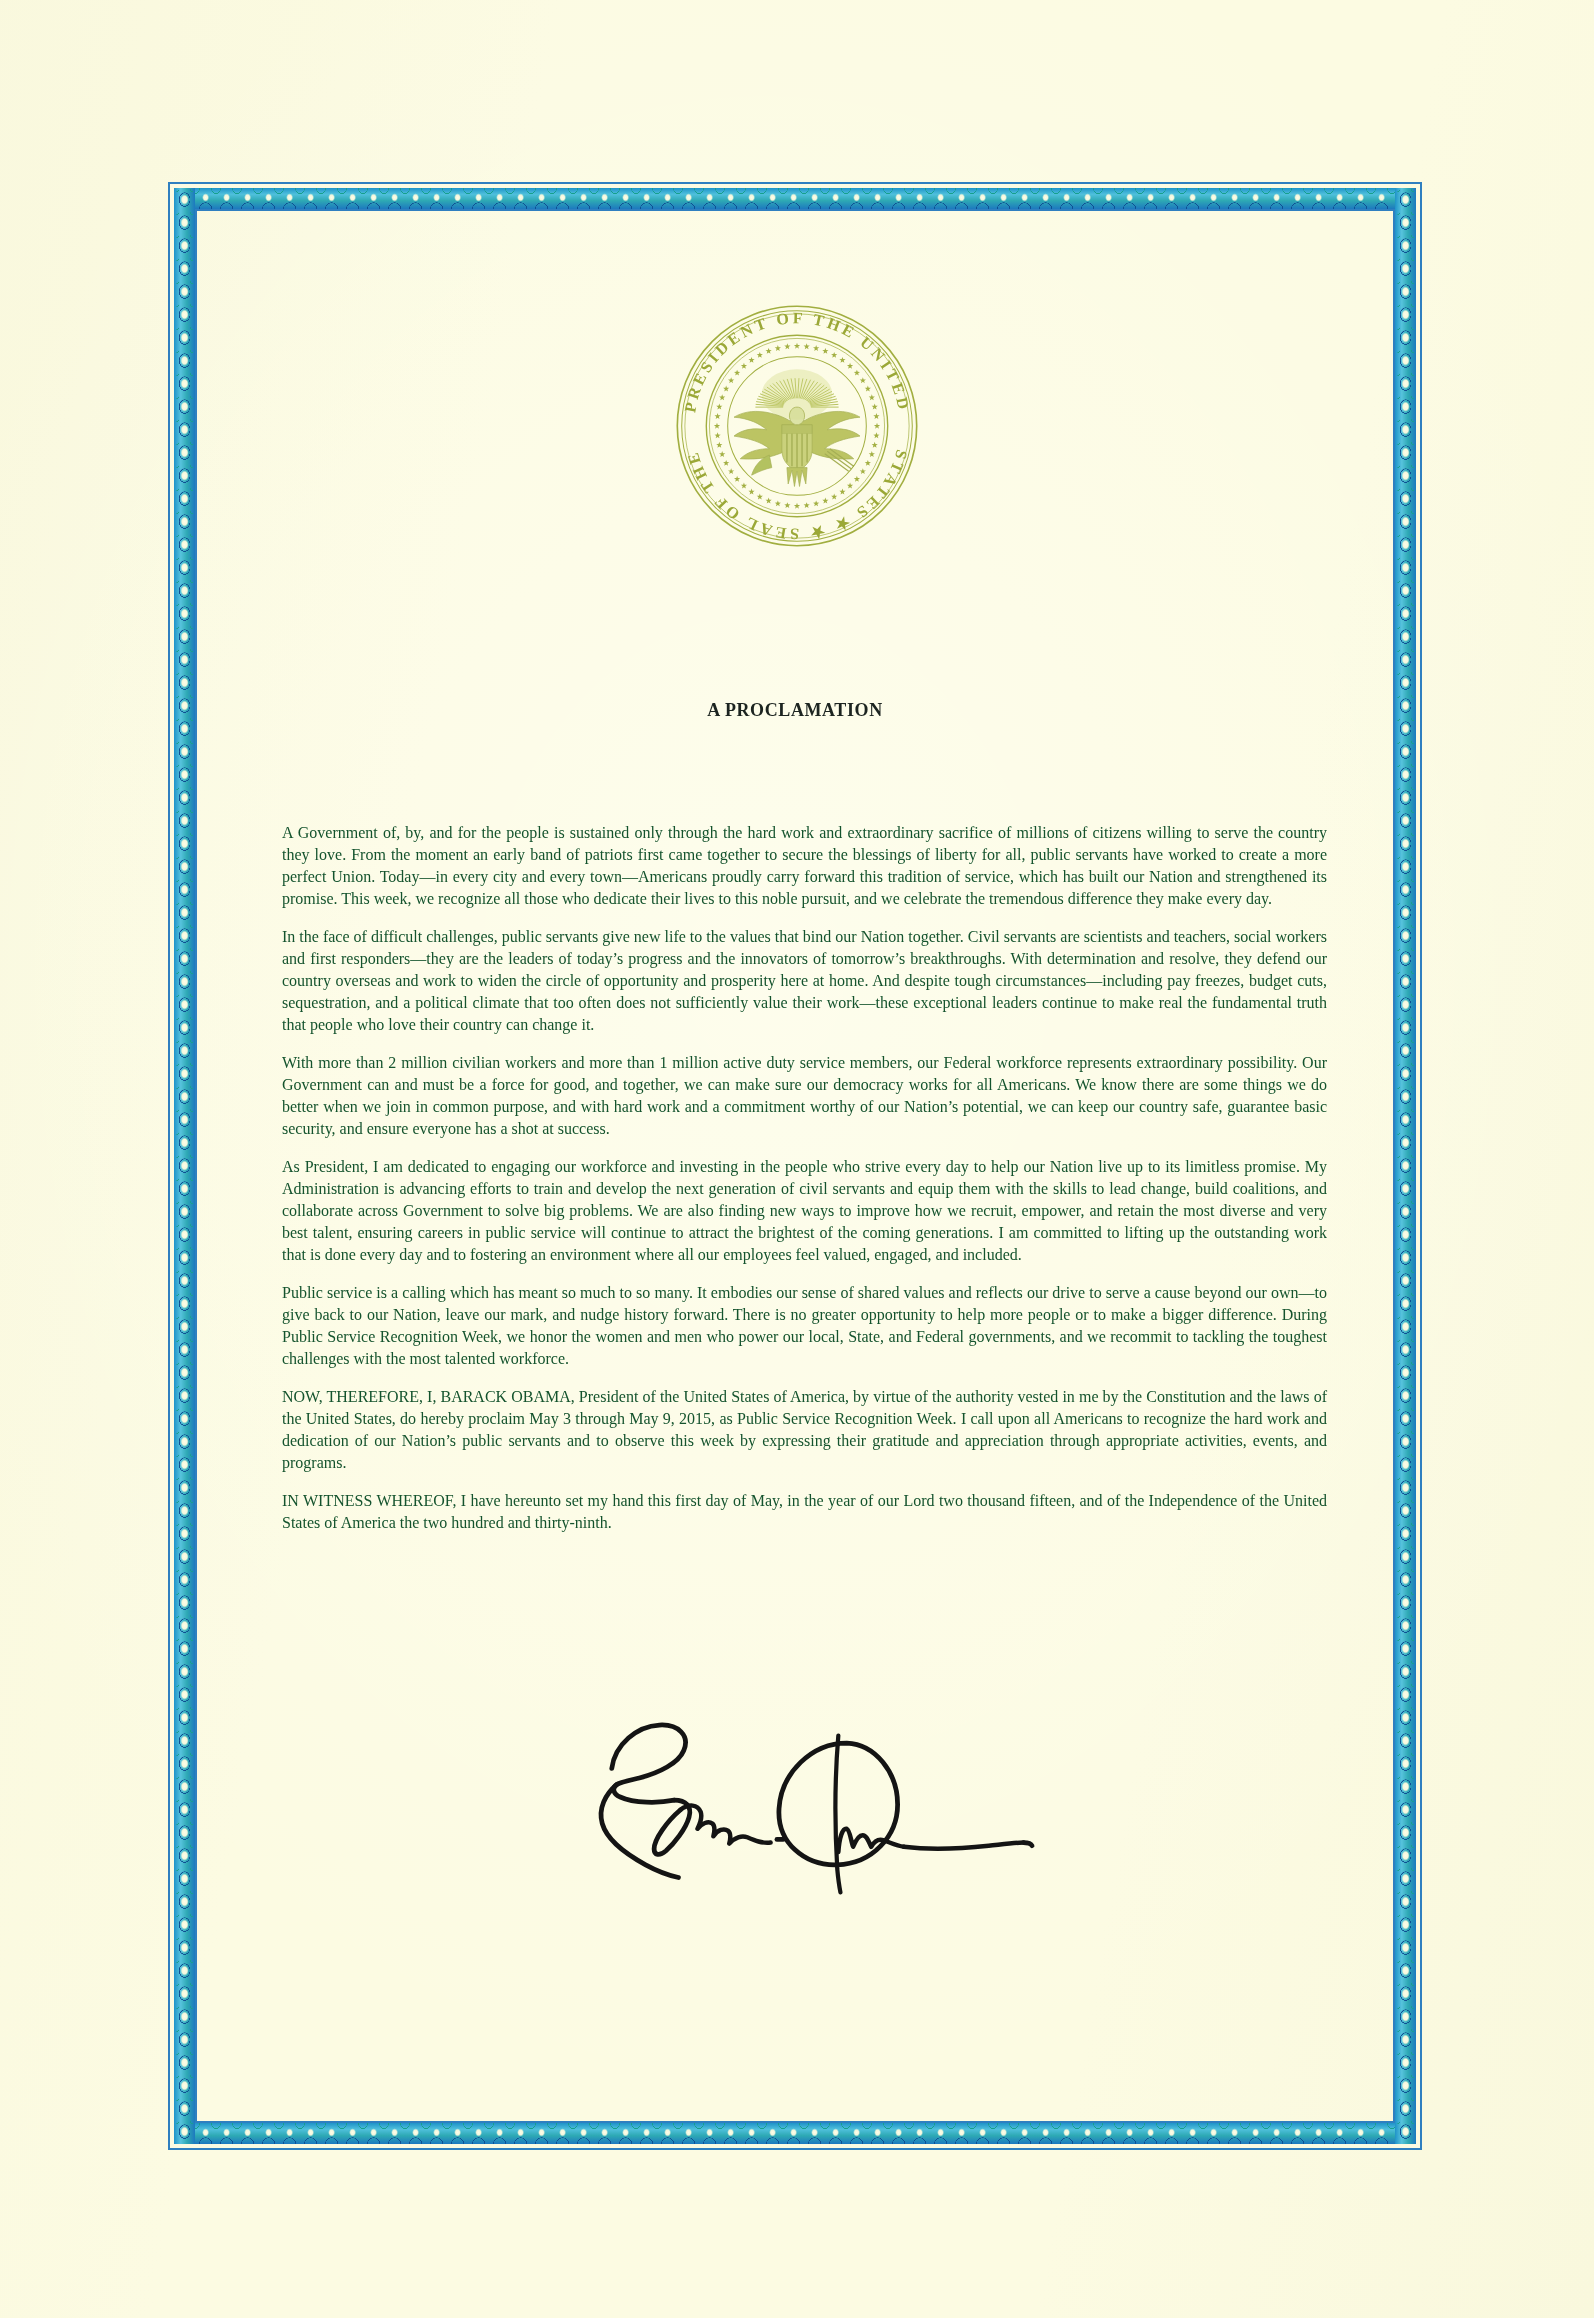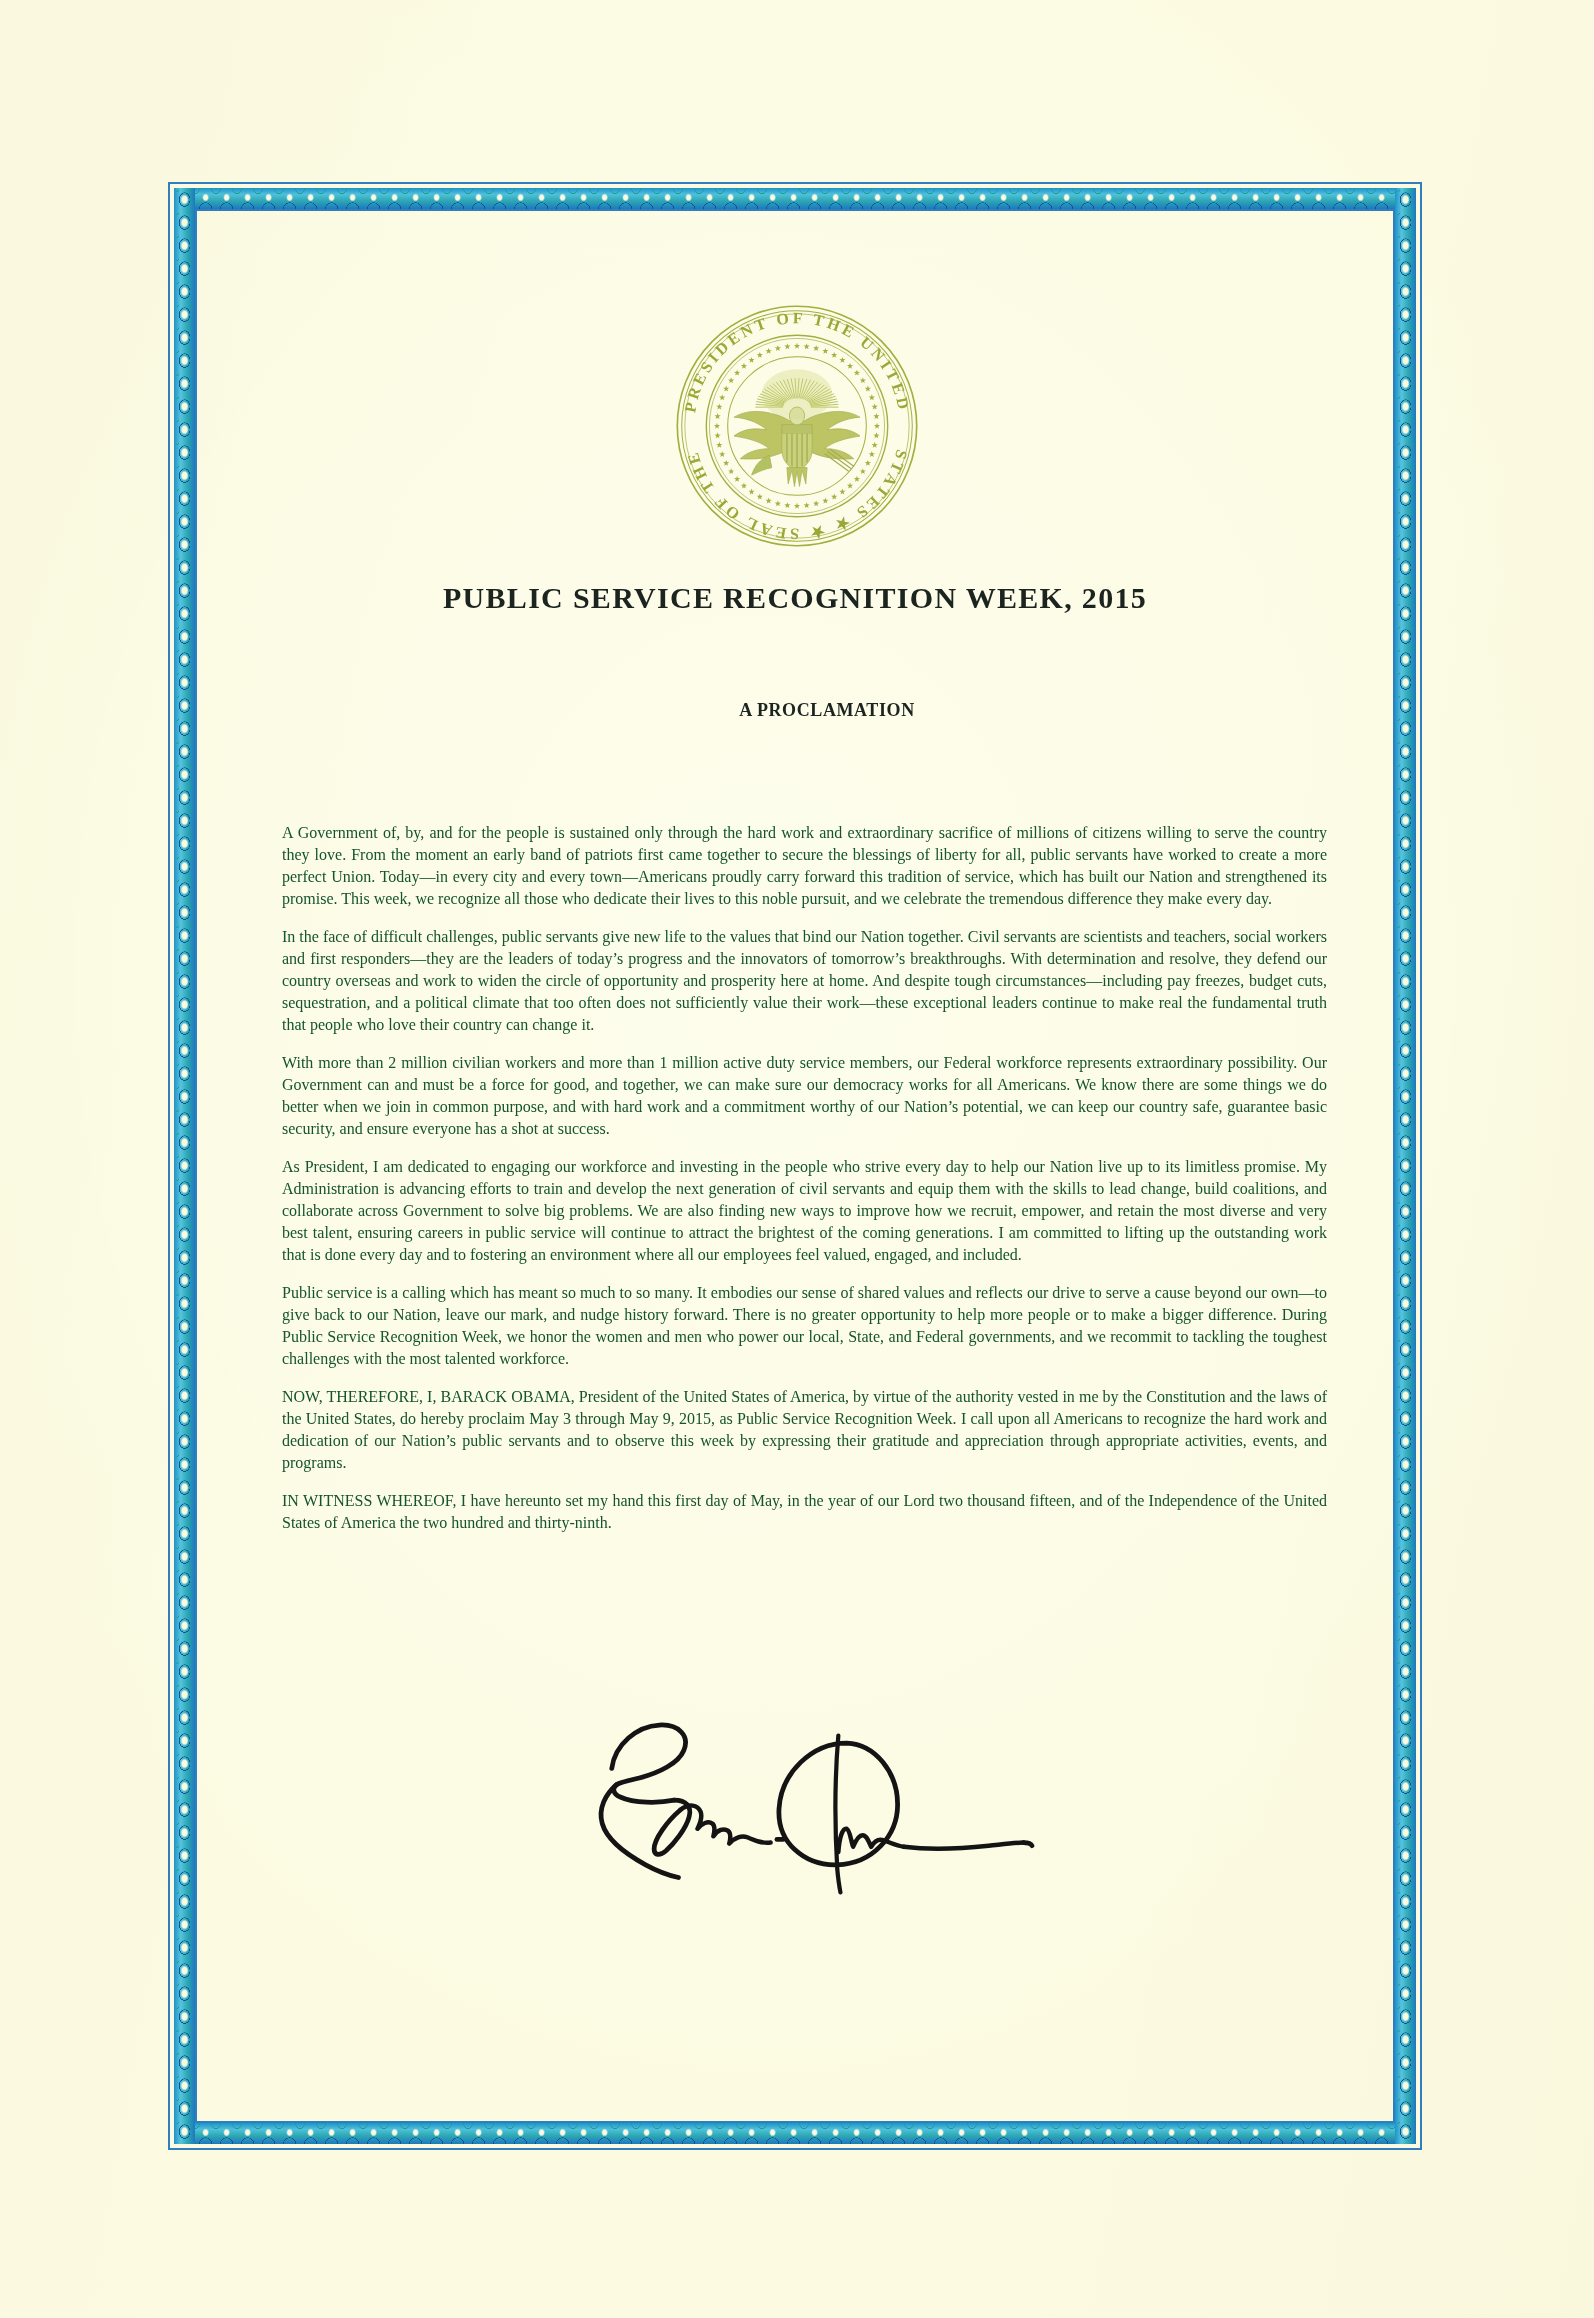--- a/index.html
+++ b/index.html
@@ -127,21 +127,20 @@
     letter-spacing: 0.7px;
     font-weight: 700;
     color: #1c2420;
   }
   #doc-kicker {
     top: 700px;
     font-size: 18px;
     letter-spacing: 0.6px;
     font-weight: 700;
     color: #1c2420;
-    margin-left: 32px;
   }
 
   
   #body-text {
     position: absolute;
     left: 282px;
     top: 822px;
     width: 1045px;
     color: #14532d;
     font-size: 16px;
@@ -347,21 +346,20 @@
 
         <g stroke="#8d9a2c" stroke-width="2" fill="none">
           <path d="M244,244 L282,272"></path>
             <path d="M248,240 L286,268"></path>
           <path d="M252,236 L290,264"></path>
         </g>
       </g>
     </svg>
   </div>
 
-  <div class="heading-block" id="doc-title">PUBLIC SERVICE RECOGNITION WEEK, 2015</div>
   <div class="heading-block" id="doc-kicker">A PROCLAMATION</div>
 
   <div id="body-text">
     <p>A Government of, by, and for the people is sustained only through the hard work and extraordinary sacrifice of millions of citizens willing to serve the country they love. From the moment an early band of patriots first came together to secure the blessings of liberty for all, public servants have worked to create a more perfect Union. Today—in every city and every town—Americans proudly carry forward this tradition of service, which has built our Nation and strengthened its promise. This week, we recognize all those who dedicate their lives to this noble pursuit, and we celebrate the tremendous difference they make every day.</p>
     <p>In the face of difficult challenges, public servants give new life to the values that bind our Nation together. Civil servants are scientists and teachers, social workers and first responders—they are the leaders of today’s progress and the innovators of tomorrow’s breakthroughs. With determination and resolve, they defend our country overseas and work to widen the circle of opportunity and prosperity here at home. And despite tough circumstances—including pay freezes, budget cuts, sequestration, and a political climate that too often does not sufficiently value their work—these exceptional leaders continue to make real the fundamental truth that people who love their country can change it.</p>
     <p>With more than 2 million civilian workers and more than 1 million active duty service members, our Federal workforce represents extraordinary possibility. Our Government can and must be a force for good, and together, we can make sure our democracy works for all Americans. We know there are some things we do better when we join in common purpose, and with hard work and a commitment worthy of our Nation’s potential, we can keep our country safe, guarantee basic security, and ensure everyone has a shot at success.</p>
     <p>As President, I am dedicated to engaging our workforce and investing in the people who strive every day to help our Nation live up to its limitless promise. My Administration is advancing efforts to train and develop the next generation of civil servants and equip them with the skills to lead change, build coalitions, and collaborate across Government to solve big problems. We are also finding new ways to improve how we recruit, empower, and retain the most diverse and very best talent, ensuring careers in public service will continue to attract the brightest of the coming generations. I am committed to lifting up the outstanding work that is done every day and to fostering an environment where all our employees feel valued, engaged, and included.</p>
     <p>Public service is a calling which has meant so much to so many. It embodies our sense of shared values and reflects our drive to serve a cause beyond our own—to give back to our Nation, leave our mark, and nudge history forward. There is no greater opportunity to help more people or to make a bigger difference. During Public Service Recognition Week, we honor the women and men who power our local, State, and Federal governments, and we recommit to tackling the toughest challenges with the most talented workforce.</p>
     <p>NOW, THEREFORE, I, BARACK OBAMA, President of the United States of America, by virtue of the authority vested in me by the Constitution and the laws of the United States, do hereby proclaim May 3 through May 9, 2015, as Public Service Recognition Week. I call upon all Americans to recognize the hard work and dedication of our Nation’s public servants and to observe this week by expressing their gratitude and appreciation through appropriate activities, events, and programs.</p>
     <p>IN WITNESS WHEREOF, I have hereunto set my hand this first day of May, in the year of our Lord two thousand fifteen, and of the Independence of the United States of America the two hundred and thirty-ninth.</p>

